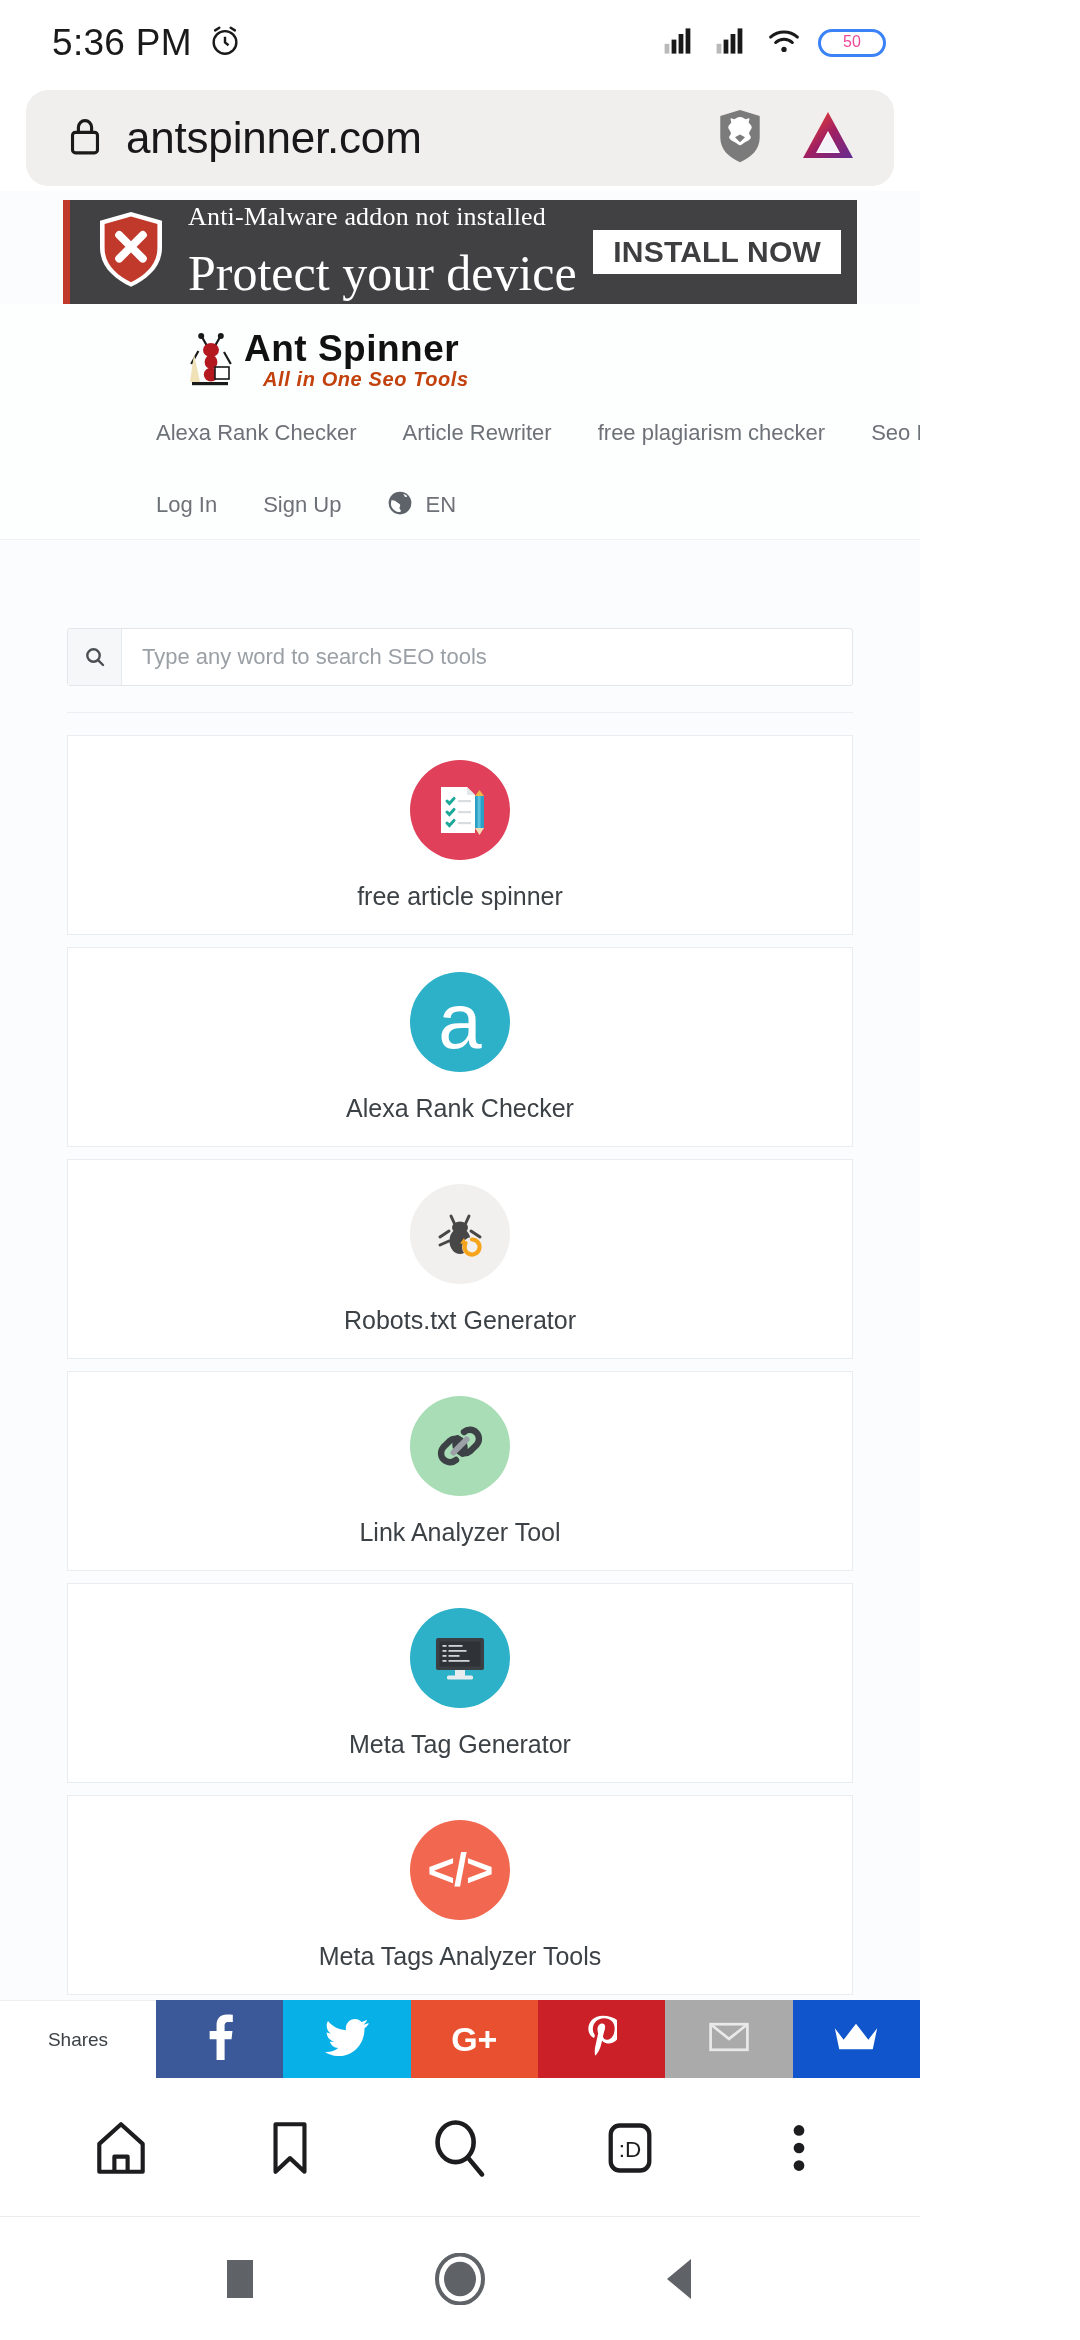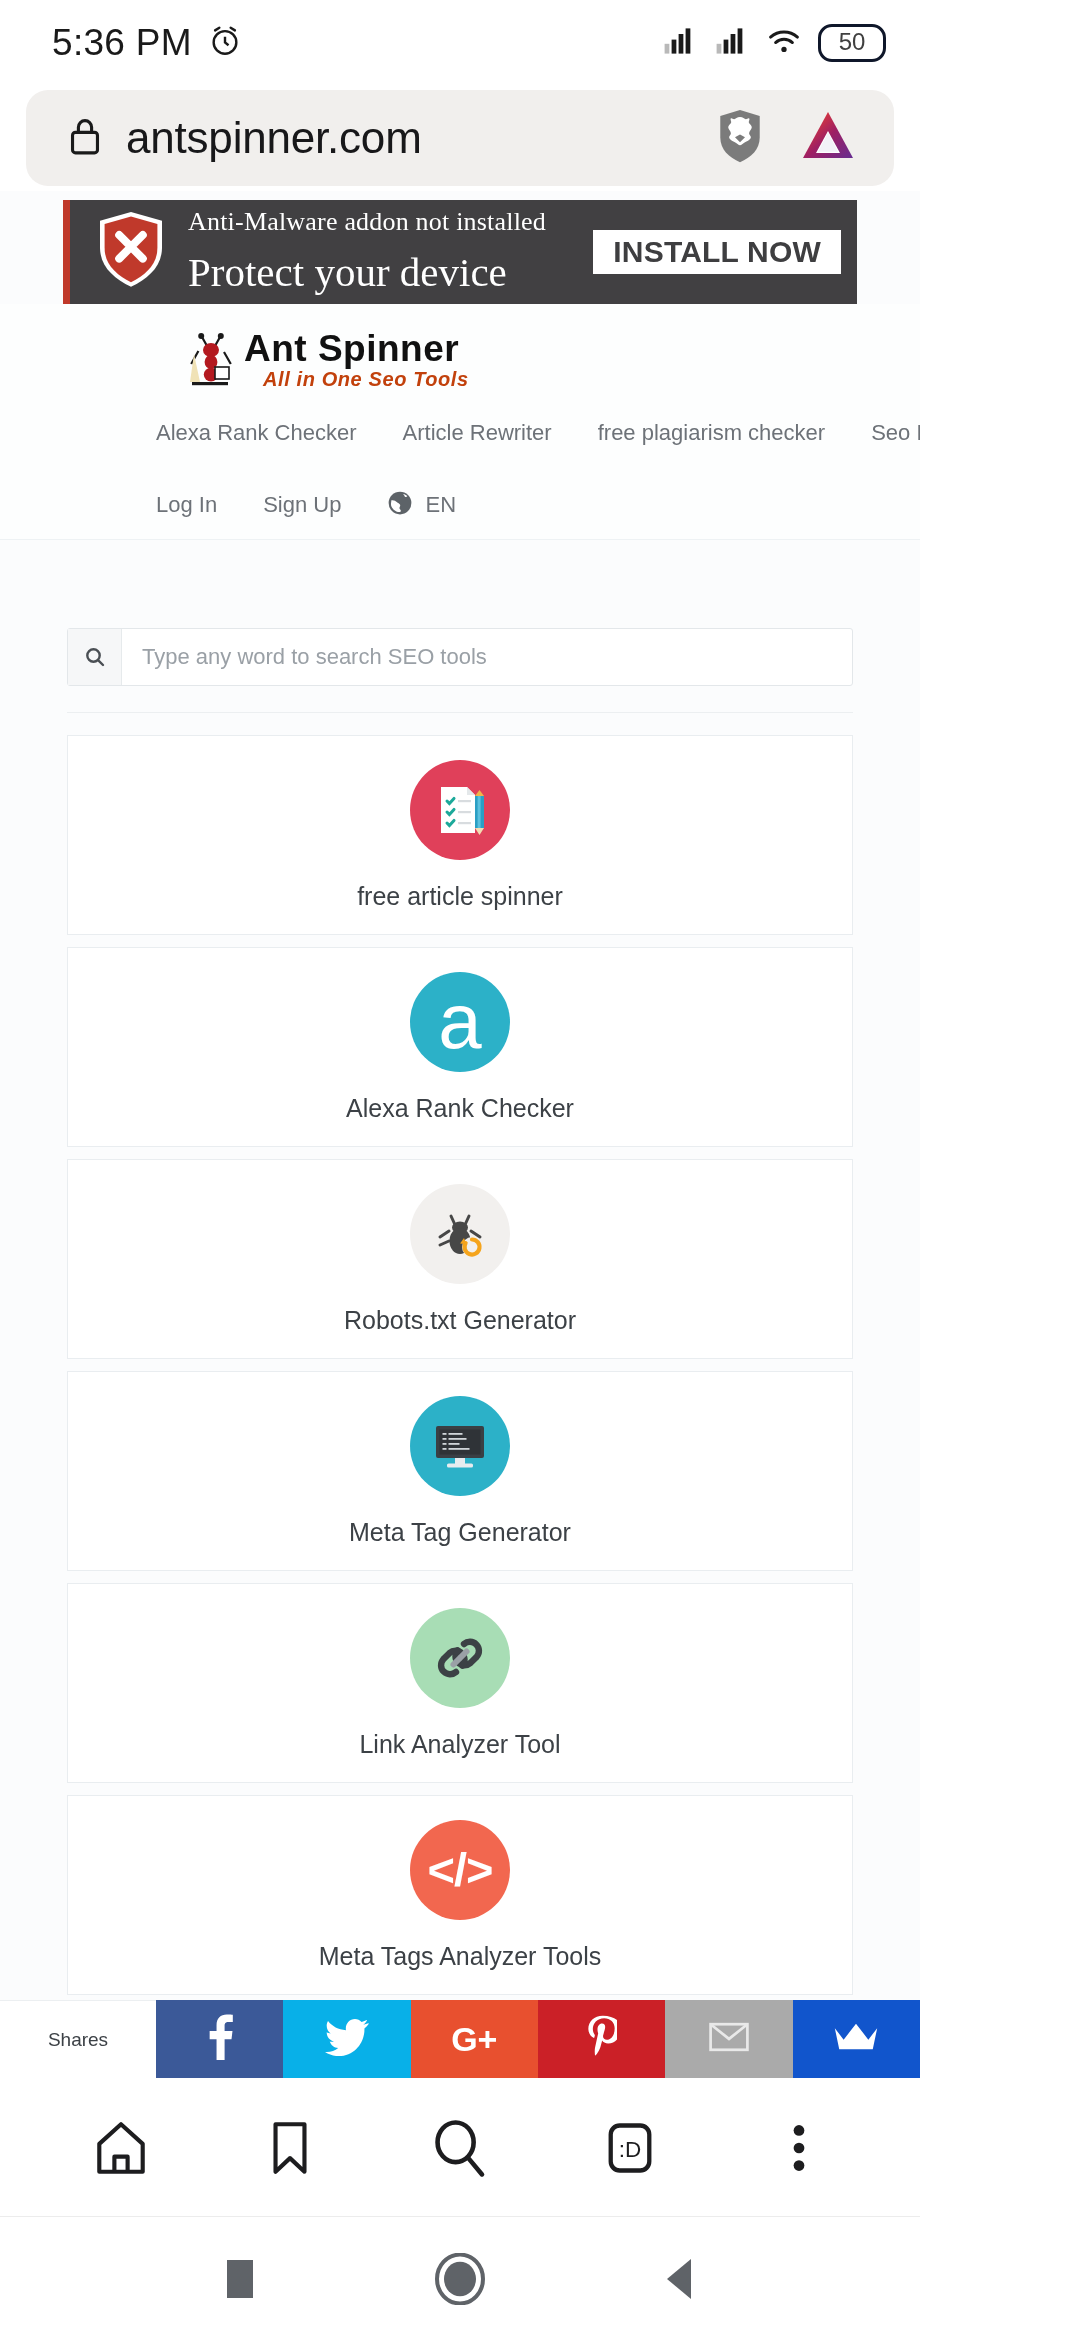--- a/index.html
+++ b/index.html
@@ -14,22 +14,22 @@
   
   .status-bar {
     height: 86px; flex: 0 0 86px;
     display: flex; align-items: center; justify-content: space-between;
     padding: 0 34px 0 52px; background: #ffffff;
   }
   .status-left { display: flex; align-items: center; gap: 16px; }
   .status-time { font-size: 37px; color: #1a1a1a; letter-spacing: .3px; font-family:"Liberation Sans",sans-serif; }
   .status-right { display: flex; align-items: center; gap: 16px; }
   .battery-pill {
-    border: 3px solid #0f172a; border-radius: 14px;
-    padding: 1px 11px 3px; font-size: 24px; color:#404040; line-height: 1.15;
+    border: 3px solid #3b82f6; border-radius: 14px;
+    padding: 1px 11px 3px; font-size: 16px; color:#ec4899; line-height: 1.15;
     min-width: 68px; text-align:center;
   }
 
   
   .urlbar-wrap { flex: 0 0 104px; padding: 0 26px; display:flex; align-items:center; background:#fff; }
   .urlbar {
     width: 100%; height: 96px; background:#f1efed; border-radius: 22px;
     display:flex; align-items:center; padding: 0 30px 0 40px; gap: 22px;
   }
   .url-text {
@@ -46,21 +46,21 @@
 
   
   .ad-banner {
     margin: 9px auto 0; width: 794px; height: 104px; background: #414042;
     display:flex; align-items:center; border-left: 7px solid #c0392b;
     position: relative;
   }
   .ad-shield { width: 74px; margin-left: 24px; flex:0 0 74px; }
   .ad-copy { margin-left: 20px; color:#ffffff; font-family:"Liberation Serif", serif; }
   .ad-line1 { font-size: 26px; line-height: 1.1; letter-spacing:.2px; }
-  .ad-line2 { font-size: 41px; line-height: 1.12; margin-top: 14px; }
+  .ad-line2 { font-size: 50px; line-height: 1.12; margin-top: 14px; }
   .ad-cta {
     position:absolute; right: 16px; top: 50%; transform: translateY(-50%);
     background:#fff; color:#3e3e40; font-weight: bold; font-size: 30px;
     padding: 5px 20px; letter-spacing:.2px; font-family:"Liberation Sans",sans-serif;
   }
 
   
   .site-header { background:#fdfefe; padding: 18px 0 0; }
   .logo-row { display:flex; align-items:center; padding-left: 186px; height: 74px; }
   .logo-mark { width: 52px; height: 58px; margin-right: 6px; }
@@ -313,20 +313,31 @@
             <path d="M20 11 L25 22M38 11 L33 22" stroke="#474747" stroke-width="3" fill="none" stroke-linecap="round"></path>
             <ellipse cx="29" cy="22.5" rx="8" ry="6" fill="#474747"></ellipse>
             <ellipse cx="29" cy="36" rx="10.5" ry="13" fill="#474747"></ellipse>
             <path d="M18 26 L9 32M18 36 L9 40M40 26 L49 32" stroke="#474747" stroke-width="3" fill="none" stroke-linecap="round"></path>
             <circle cx="41" cy="42" r="10" fill="#f2f0ee"></circle>
             <path d="M41 34.5a7.5 7.5 0 1 1-6.4 3.6" stroke="#f5a41c" stroke-width="4.2" fill="none" stroke-linecap="round"></path>
             <path d="M33 33l2.5 6.2-6.4-.6z" fill="#f5a41c"></path>
           </svg>
         </div>
         <div class="card-label">Robots.txt Generator</div>
+      </div>
+
+      <div class="card">
+        <div class="card-icon" style="background:#a8ddb5">
+          <svg width="60" height="60" viewBox="0 0 60 60">
+            <path d="M34 16a9 9 0 0 1 12.7 12.7l-6.3 6.3a9 9 0 0 1-12.7-12.7" stroke="#3c4145" stroke-width="6.4" fill="none" stroke-linecap="round"></path>
+            <path d="M26 44a9 9 0 0 1-12.7-12.7l6.3-6.3A9 9 0 0 1 32.3 37.7" stroke="#3c4145" stroke-width="6.4" fill="none" stroke-linecap="round"></path>
+            <path d="M23.5 36.5 36.5 23.5" stroke="#9aa0a6" stroke-width="6" stroke-linecap="round"></path>
+          </svg>
+        </div>
+        <div class="card-label">Link Analyzer Tool</div>
       </div>
 
       <div class="card">
         <div class="card-icon" style="background:#2cb1c8">
           <svg width="62" height="56" viewBox="0 0 62 56">
             <rect x="7" y="8" width="48" height="32" rx="2" fill="#3a3f44"></rect>
             <rect x="10.5" y="11.5" width="41" height="25" fill="#2f3337"></rect>
             <g fill="#cfd4d8">
               <rect x="13.5" y="15" width="4" height="1.8"></rect>
                 <rect x="19.5" y="15" width="14" height="1.8"></rect>
@@ -338,31 +349,20 @@
                 <rect x="19.5" y="30" width="21" height="1.8"></rect>
             </g>
             <rect x="26" y="40" width="10" height="6" fill="#e7ecef"></rect>
             <rect x="18" y="45.5" width="26" height="4" rx="1.6" fill="#e7ecef"></rect>
           </svg>
         </div>
         <div class="card-label">Meta Tag Generator</div>
       </div>
 
       <div class="card">
-        <div class="card-icon" style="background:#a8ddb5">
-          <svg width="60" height="60" viewBox="0 0 60 60">
-            <path d="M34 16a9 9 0 0 1 12.7 12.7l-6.3 6.3a9 9 0 0 1-12.7-12.7" stroke="#3c4145" stroke-width="6.4" fill="none" stroke-linecap="round"></path>
-            <path d="M26 44a9 9 0 0 1-12.7-12.7l6.3-6.3A9 9 0 0 1 32.3 37.7" stroke="#3c4145" stroke-width="6.4" fill="none" stroke-linecap="round"></path>
-            <path d="M23.5 36.5 36.5 23.5" stroke="#9aa0a6" stroke-width="6" stroke-linecap="round"></path>
-          </svg>
-        </div>
-        <div class="card-label">Link Analyzer Tool</div>
-      </div>
-
-      <div class="card">
         <div class="card-icon" style="background:#f2674f">
           <span class="icon-code">&lt;/&gt;</span>
         </div>
         <div class="card-label">Meta Tags Analyzer Tools</div>
       </div>
 
       <div class="card">
         <div class="card-icon" style="background:#45607a">
           <svg width="56" height="56" viewBox="0 0 56 56">
             <rect x="13" y="30" width="10" height="24" rx="2" fill="#dfe3dc"></rect>

